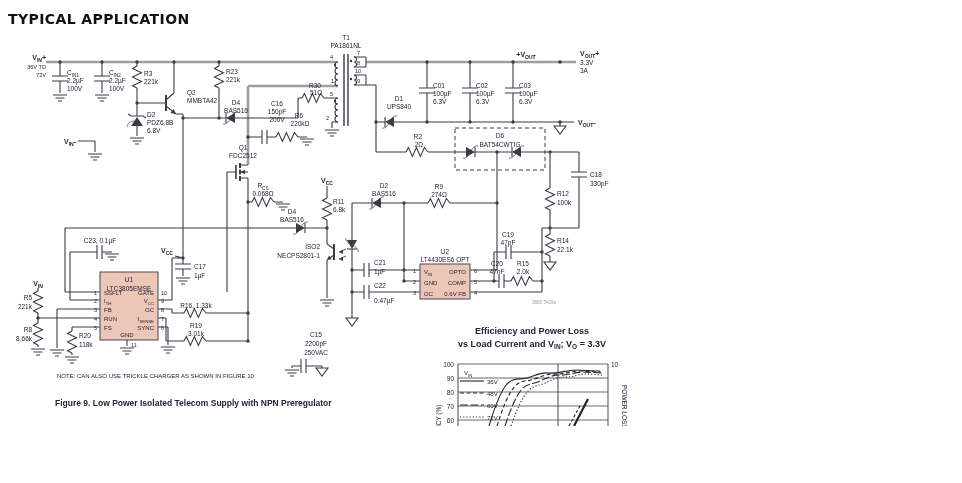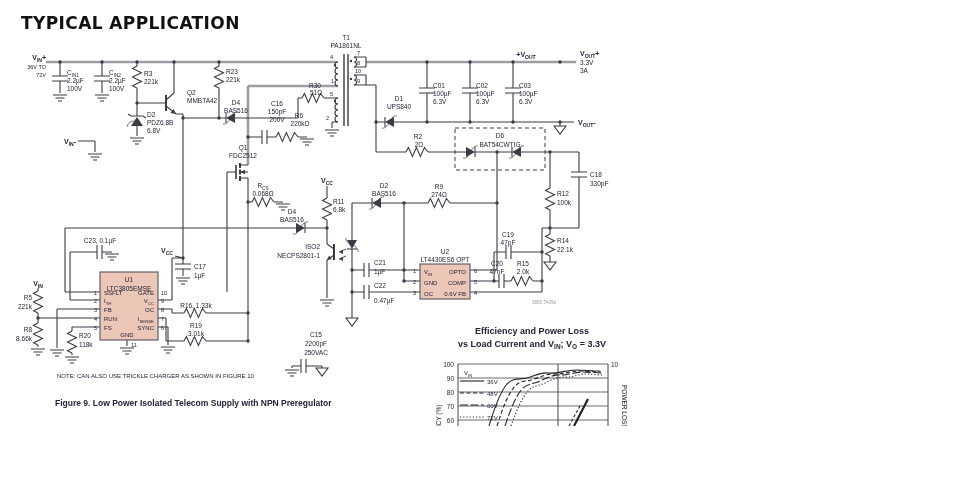--- a/index.html
+++ b/index.html
@@ -1,17 +1,17 @@
 <!DOCTYPE html>
 <html><head>
 <meta charset="utf-8">
 <style>
   html,body{margin:0;padding:0;background:#fff;width:962px;height:483px;overflow:hidden;}
   body{font-family:"Liberation Sans",sans-serif;position:relative;}
-  #title{position:absolute;left:21px;top:2px;font-size:17px;font-weight:900;letter-spacing:.4px;color:#111;font-family:"DejaVu Sans",sans-serif;}
+  #title{position:absolute;left:8px;top:2px;font-size:14px;font-weight:900;letter-spacing:.4px;color:#111;font-family:"DejaVu Sans",sans-serif;}
   svg{position:absolute;left:0;top:0;}
   text{fill:#23233a;font-family:"Liberation Sans",sans-serif;}
   .lbl{font-size:6.5px;}
   .sm{font-size:5.5px;}
   .pin{font-size:6px;}
   .net{font-size:7px;font-weight:bold;}
   .cap{font-size:8.5px;font-weight:bold;}
   .note{font-size:6px;}
   .wm{font-size:4.5px;fill:#9a9aa8;}
   .ctt{font-size:9px;font-weight:bold;}

